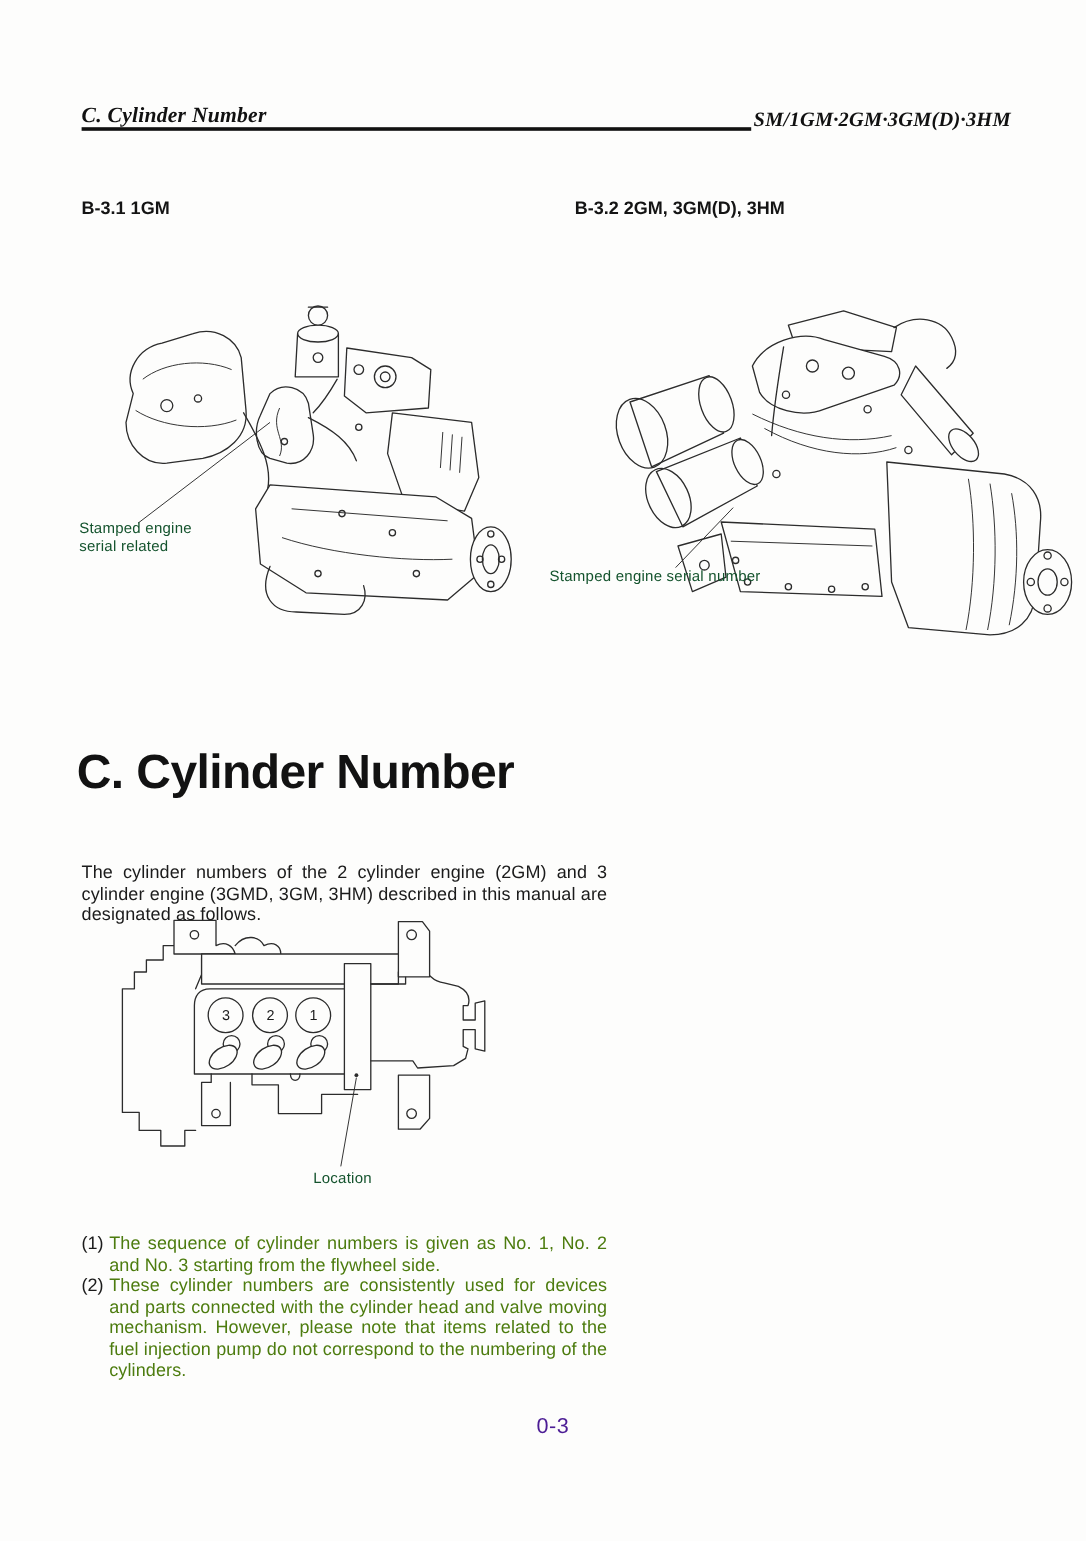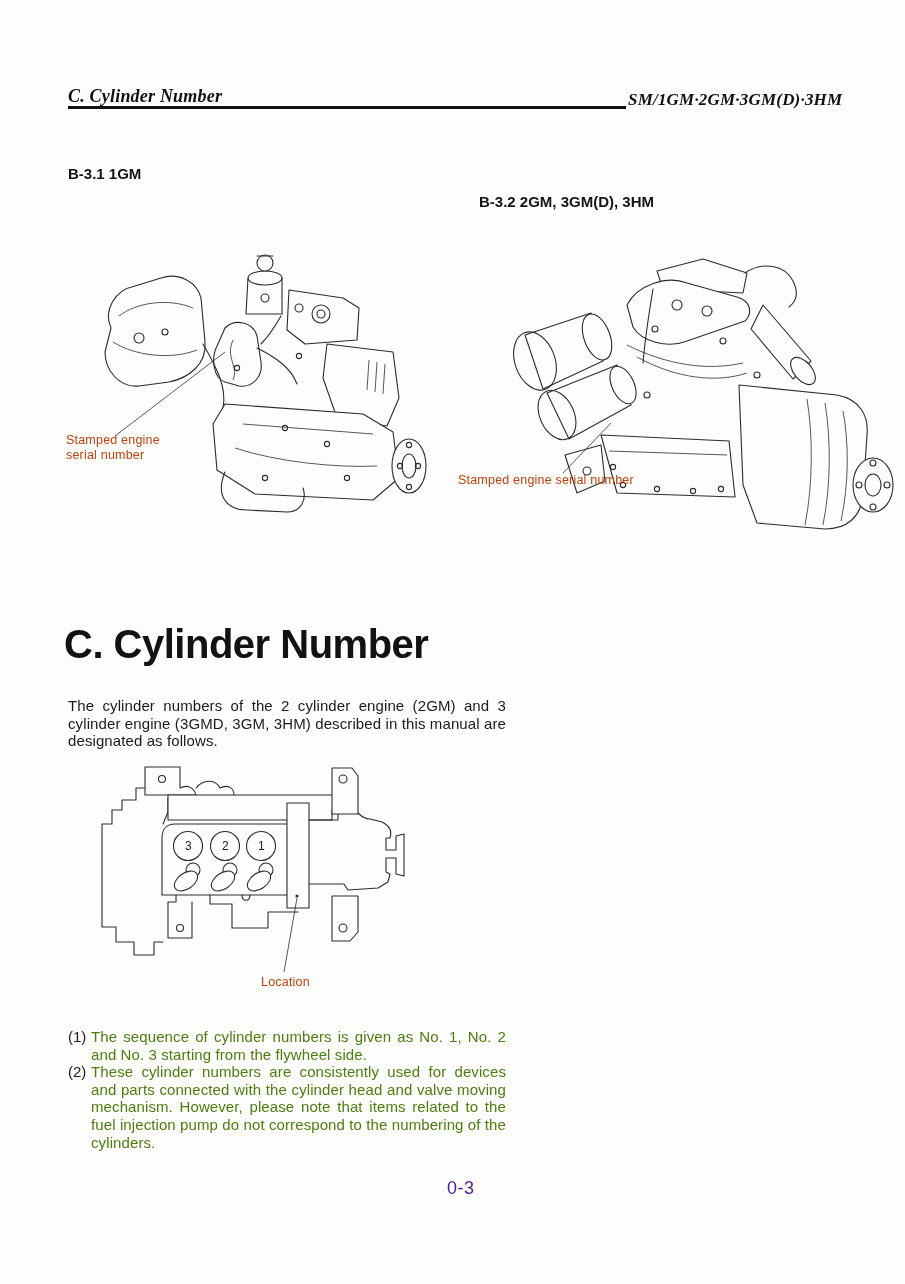--- a/index.html
+++ b/index.html
@@ -31,40 +31,40 @@
     font-size:17px; letter-spacing:0.2px; color:#111;
     white-space:nowrap;
   }
   
   .b3-heading {
     position:absolute; left:68px; top:132px;
     font-size:15.5px; font-weight:bold; color:#141414;
     letter-spacing:0.1px;
   }
   .b31 { position:absolute; left:68px; top:165px; font-size:15px; font-weight:bold; color:#141414; }
-  .b32 { position:absolute; left:479px; top:165px; font-size:15px; font-weight:bold; color:#141414;margin-top:28px; }
+  .b32 { position:absolute; left:479px; top:165px; font-size:15px; font-weight:bold; color:#141414; }
 
   .fig { position:absolute; }
   .fig svg { display:block; }
   .art { stroke:#2c2c2c; stroke-width:1.1; fill:none; stroke-linejoin:round; stroke-linecap:round; }
   .artw { stroke:#2c2c2c; stroke-width:1.1; fill:#fdfdfc; stroke-linejoin:round; }
   .thin { stroke:#2c2c2c; stroke-width:0.8; fill:none; }
 
   .callout {
-    position:absolute; font-size:12.5px; color:#c2410c; line-height:15px;
+    position:absolute; font-size:12.5px; color:#14532d; line-height:15px;
     letter-spacing:0.2px; white-space:nowrap;
   }
   
   .c-title {
     position:absolute; left:64px; top:622px;
     font-size:40px; font-weight:bold; color:#121212;
     letter-spacing:-0.5px;
   }
   .c-intro {
-    position:absolute; left:68px; top:697px; width:438px;
+    position:absolute; left:68px; top:719px; width:438px;
     font-size:15px; line-height:17.6px; color:#1b1b1b;
     text-align:justify; letter-spacing:0.1px;
   }
   .cyl-num { font-family:"Liberation Sans", sans-serif; font-size:12px; fill:#1b1b1b; }
   .notes { position:absolute; left:68px; top:1028px; width:438px; }
   .note-item { display:flex; margin:0; }
   .note-num { width:23px; flex:0 0 23px; font-size:15px; line-height:17.6px; color:#1b1b1b; }
   .note-text { flex:1; font-size:15px; line-height:17.6px; color:#4d7c0f; text-align:justify; letter-spacing:0.1px; }
   .page-num {
     position:absolute; left:447px; top:1178px;
@@ -132,21 +132,21 @@
       <circle class="art" cx="272" cy="232" r="2.6"></circle>
       <circle class="art" cx="190" cy="232" r="2.6"></circle>
       <circle class="art" cx="162" cy="122" r="2.6"></circle>
       <circle class="art" cx="224" cy="110" r="2.6"></circle>
 
       <path class="thin" d="M40,190 L150,106"></path>
     </svg>
   </div>
   <div class="callout" style="left:66px; top:433px;">
     <div>Stamped engine</div>
-    <div>serial number</div>
+    <div>serial related</div>
   </div>
 
   <div class="fig" style="left:505px; top:243px;">
     <svg width="397" height="324" viewBox="0 0 397 324">
 
       <ellipse class="artw" cx="30" cy="118" rx="20" ry="30" transform="rotate(-20 30 118)"></ellipse>
       <path class="art" d="M20,92 L86,70 L98,118 L38,146 Z"></path>
       <ellipse class="artw" cx="92" cy="94" rx="13" ry="24" transform="rotate(-20 92 94)"></ellipse>
       <ellipse class="artw" cx="52" cy="172" rx="17" ry="26" transform="rotate(-25 52 172)"></ellipse>
       <path class="art" d="M42,150 L112,122 L126,162 L64,196 Z"></path>

